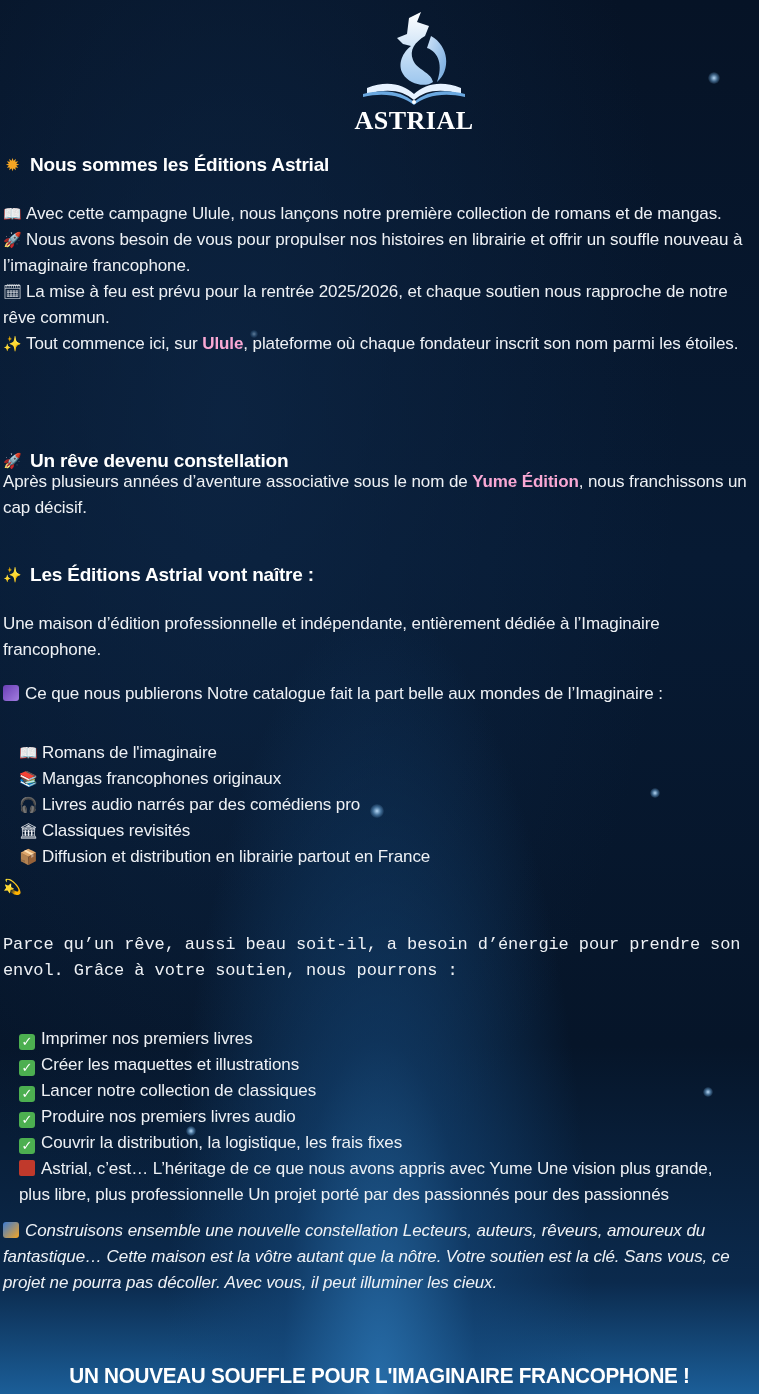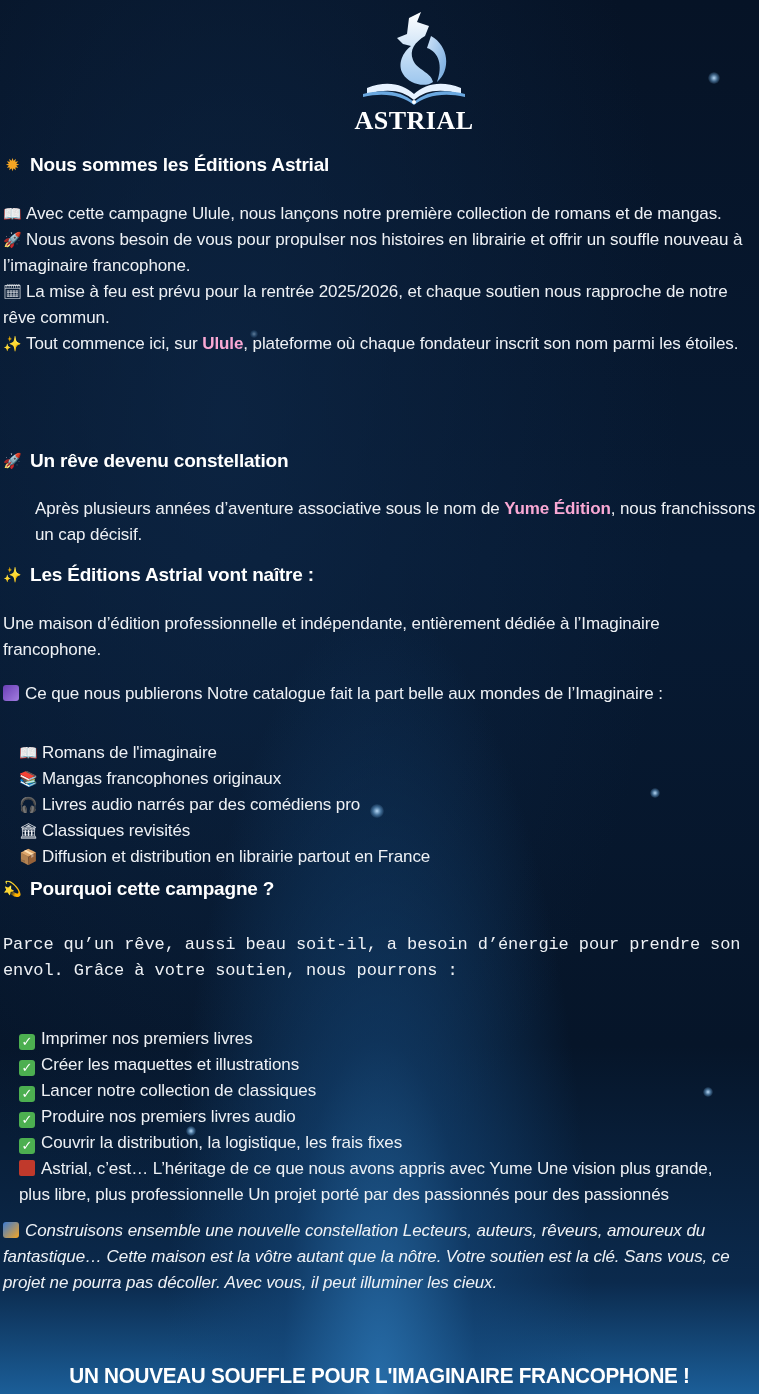--- a/index.html
+++ b/index.html
@@ -101,21 +101,21 @@
   <p><span class="emo">🗓</span><span>La mise à feu est prévu pour la rentrée 2025/2026, et chaque soutien nous rapproche de notre rêve commun.</span></p>
   <p><span class="emo" style="color:#f7c948;">✨</span><span>Tout commence ici, sur </span><b>Ulule</b><span>, plateforme où chaque fondateur inscrit son nom parmi les étoiles.</span></p>
 </div>
 
 <div class="block" style="top:450px;">
   <h2>
     <span class="emo">🚀</span>
     <span>Un rêve devenu constellation</span>
   </h2>
 </div>
-<div class="block" style="top:496px;margin-left:32px;">
+<div class="block" style="top:469px;">
   <p><span>Après plusieurs années d’aventure associative sous le nom de </span><b>Yume Édition</b><span>, nous franchissons un cap décisif.</span></p>
 </div>
 
 <div class="block" style="top:564px;">
   <h2>
     <span class="emo" style="color:#f7c948;">✨</span>
     <span>Les Éditions Astrial vont naître :</span>
   </h2>
 </div>
 <div class="block" style="top:611px;">
@@ -128,21 +128,20 @@
   <li class="line"><span class="emo">📖</span><span>Romans de l'imaginaire</span></li>
   <li class="line"><span class="emo">📚</span><span>Mangas francophones originaux</span></li>
   <li class="line"><span class="emo">🎧</span><span>Livres audio narrés par des comédiens pro</span></li>
   <li class="line"><span class="emo">🏛</span><span>Classiques revisités</span></li>
   <li class="line"><span class="emo">📦</span><span>Diffusion et distribution en librairie partout en France</span></li>
 </ul>
 
 <div class="block" style="top:878px;">
   <h2>
     <span class="emo" style="color:#f6b83c;">💫</span>
-    <span>Pourquoi cette campagne ?</span>
   </h2>
 </div>
 <div class="block" style="top:932px;font-family:Liberation Mono, monospace;">
   <p>Parce qu’un rêve, aussi beau soit-il, a besoin d’énergie pour prendre son envol. Grâce à votre soutien, nous pourrons :</p>
 </div>
 <ul class="block" style="top:1010px;">
   <li class="line"><span class="box-icon" style="background:#4caf50;color:#fff;font-size:13px;text-align:center;line-height:16px;">✓</span><span>Imprimer nos premiers livres</span></li>
   <li class="line"><span class="box-icon" style="background:#4caf50;color:#fff;font-size:13px;text-align:center;line-height:16px;">✓</span><span>Créer les maquettes et illustrations</span></li>
   <li class="line"><span class="box-icon" style="background:#4caf50;color:#fff;font-size:13px;text-align:center;line-height:16px;">✓</span><span>Lancer notre collection de classiques</span></li>
   <li class="line"><span class="box-icon" style="background:#4caf50;color:#fff;font-size:13px;text-align:center;line-height:16px;">✓</span><span>Produire nos premiers livres audio</span></li>

